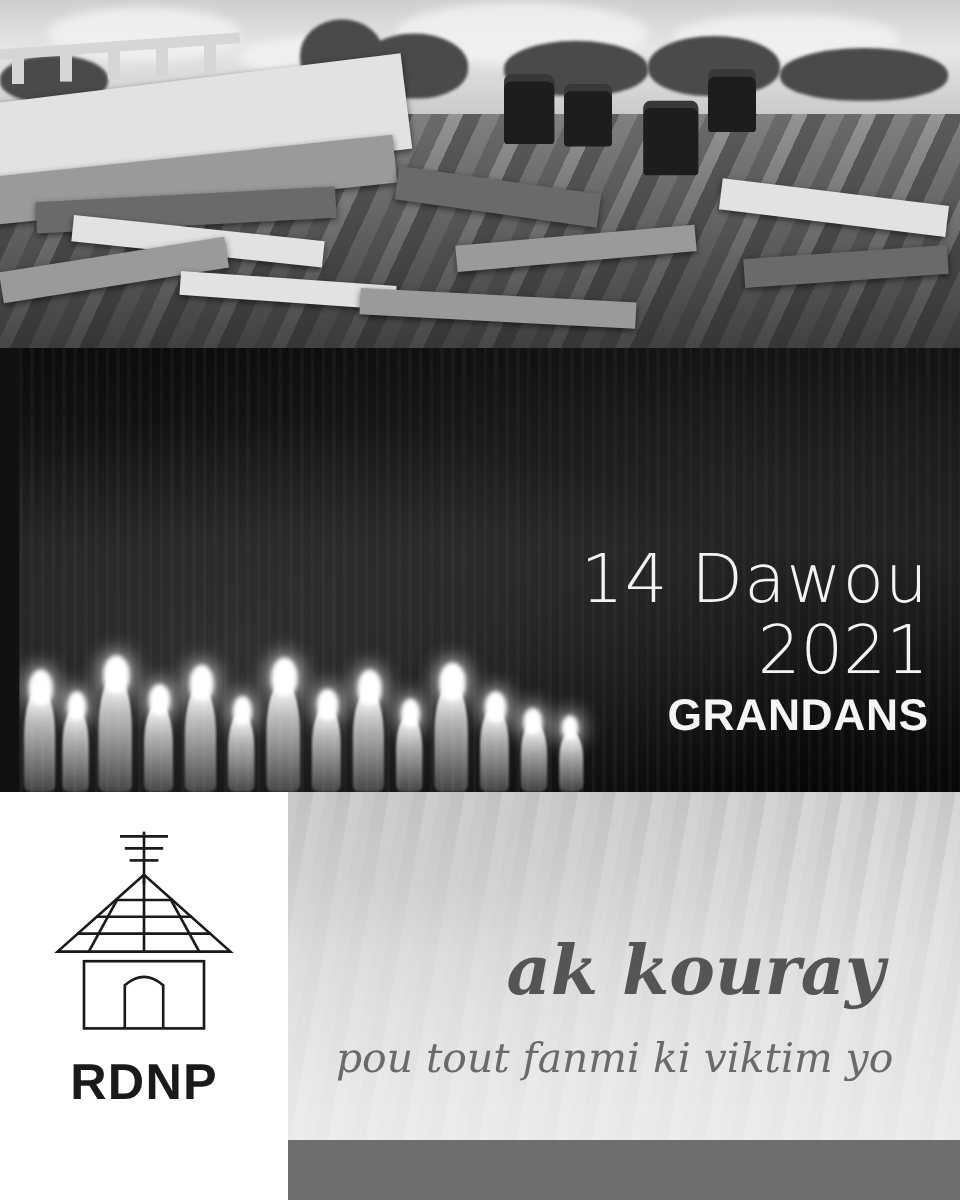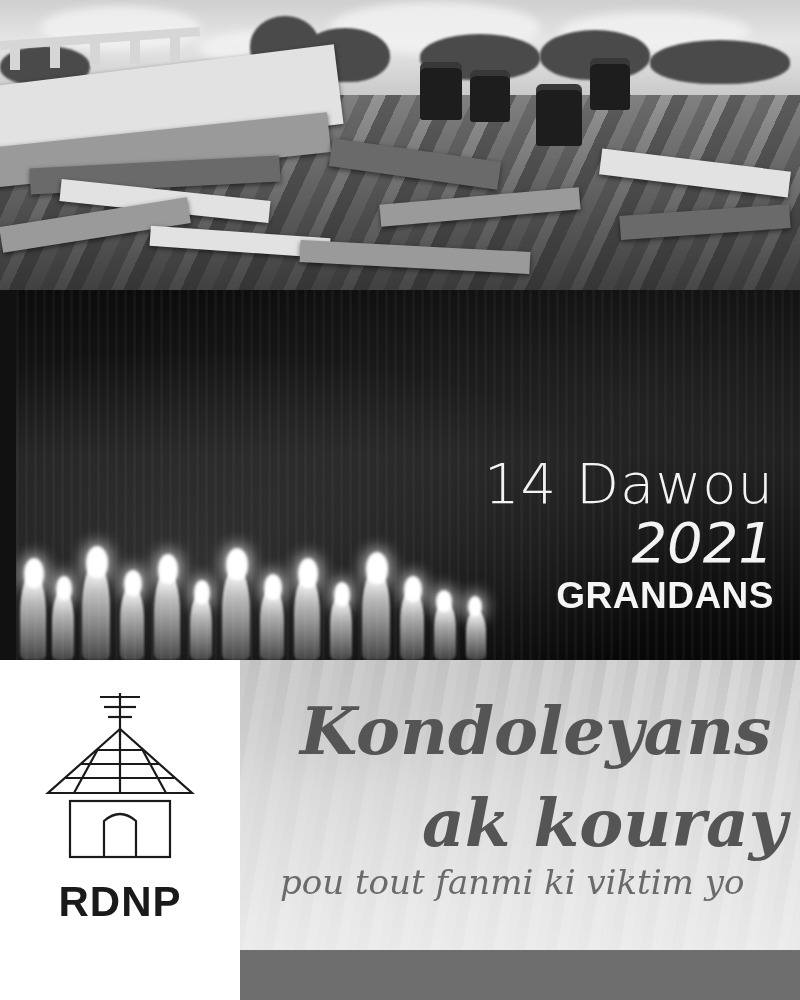--- a/index.html
+++ b/index.html
@@ -126,21 +126,20 @@
     letter-spacing: 1px;
     line-height: 58px;
     white-space: nowrap;
   }
   .mid-line2-wrap {
     display: flex;
     align-items: flex-start;
     justify-content: flex-end;
     gap: 8px;
     margin-top: 2px;
-    font-style: italic;
   }
   .mid-year {
     font-family: "DejaVu Sans", sans-serif;
     font-size: 56px;
     font-weight: 300;
     line-height: 56px;
   }
   .mid-stack {
     text-align: right;
     font-family: "Liberation Sans", sans-serif;
@@ -222,22 +221,22 @@
   .msg-l1 {
     position: absolute;
     left: 60px; top: 38px;
     font-size: 66px;
     line-height: 66px;
     font-weight: bold;
     white-space: nowrap;
   }
   .msg-l2 {
     position: absolute;
-    left: 182px; top: 130px;
-    font-size: 66px;
+    left: 182px; top: 116px;
+    font-size: 57px;
     line-height: 66px;
     font-weight: bold;
     white-space: nowrap;
   }
   .msg-l3 {
     position: absolute;
     left: 40px; top: 205px;
     font-size: 34px;
     line-height: 34px;
     white-space: nowrap;
@@ -370,21 +369,20 @@
           <path d="M74 172 L74 136 Q90 122 106 136 L106 172"></path>
         </g>
       </svg>
       <div class="logo-text">RDNP</div>
     </div>
 
     <div class="msg-area">
       <div class="msg-photo"></div>
       <div class="msg-veil"></div>
       <div class="msg-text">
-        <div class="msg-l1">Kondoleyans</div>
         <div class="msg-l2">ak kouray</div>
         <div class="msg-l3">pou tout fanmi ki viktim yo</div>
       </div>
     </div>
 
     <div class="foot-bar-white"></div>
     <div class="foot-bar-gray"></div>
   </div>
 
 </div>

